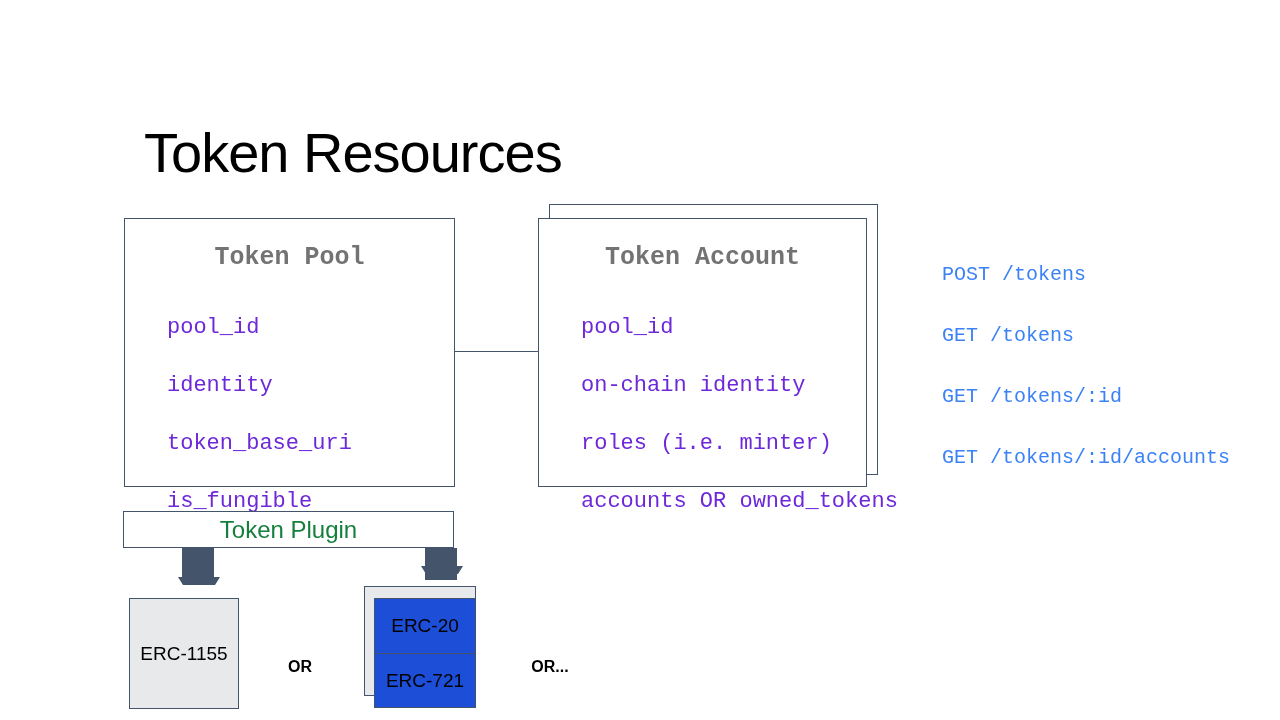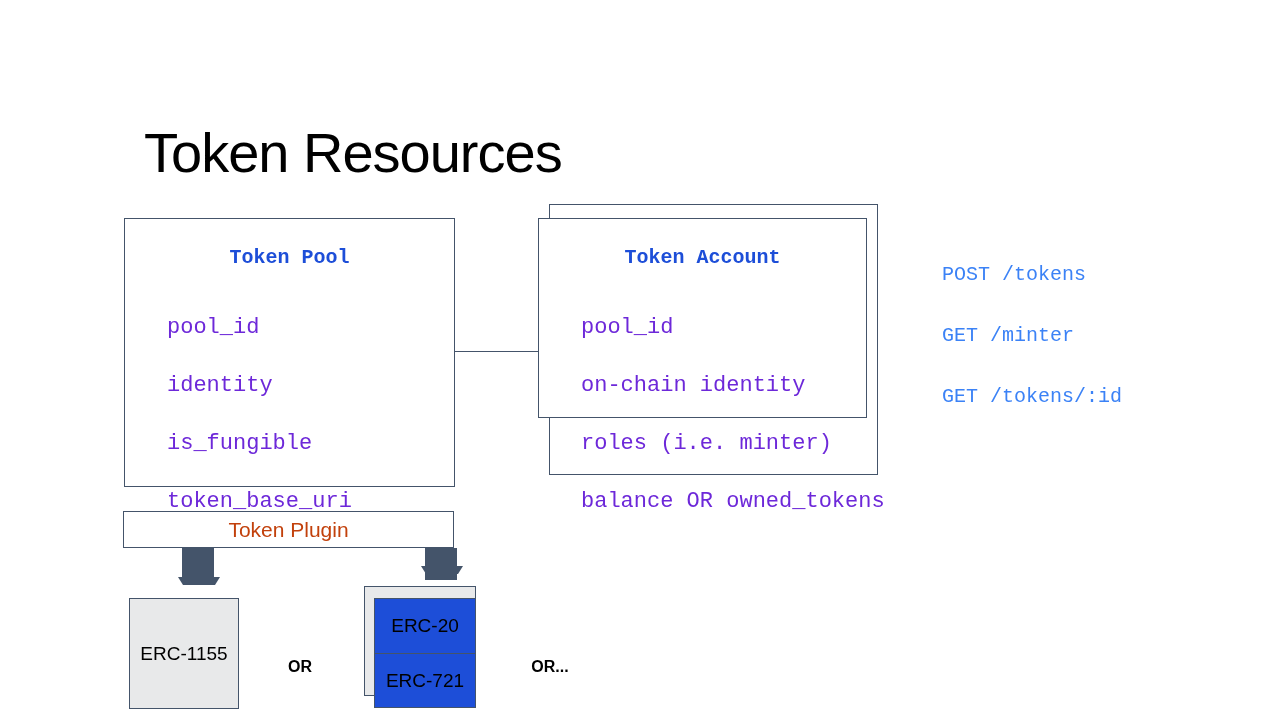--- a/index.html
+++ b/index.html
@@ -28,39 +28,39 @@
     border: 1.5px solid #44546a;
     background: #ffffff;
   }
   .entity-title {
     position: absolute;
     left: 0; right: 0;
     top: 8px;
     text-align: center;
     font-family: "Liberation Mono", monospace;
     font-weight: bold;
-    font-size: 20px;
+    font-size: 25px;
     line-height: 30px;
-    color: #1d4ed8;
+    color: #737373;
     white-space: nowrap;
   }
   .entity-fields {
     position: absolute;
     left: 10px; right: 6px;
     top: 64px;
     font-family: "Liberation Mono", monospace;
     font-size: 22px;
     line-height: 26px;
     color: #6d28d9;
     white-space: nowrap;
   }
 
   .pool-box  { left: 92px;  top: 186px; width: 331px; height: 269px; }
   .account-back  { left: 517px; top: 172px; width: 329px; height: 271px; }
-  .account-front { left: 506px; top: 186px; width: 329px; height: 200px; text-decoration: underline; }
+  .account-front { left: 506px; top: 186px; width: 329px; height: 269px; text-decoration: underline; }
 
   .connector {
     left: 423px; top: 319px;
     width: 83px; height: 0;
     border-top: 1.5px solid #44546a;
   }
 
   .api-list {
     left: 878px; top: 196px;
     font-family: Liberation Mono, monospace;
@@ -73,22 +73,22 @@
   .plugin-box {
     left: 91px; top: 479px;
     width: 331px; height: 37px;
     border: 1.5px solid #44546a;
     background: #ffffff;
     display: flex;
     align-items: center;
     justify-content: center;
   }
   .plugin-label {
-    font-size: 21px;
-    color: #c2410c;
+    font-size: 24px;
+    color: #15803d;
     white-space: nowrap;
   }
 
   .arrow-stem {
     width: 2px;
     background: #44546a;
   }
   .arrow-head {
     width: 0; height: 0;
     border-left: 5px solid transparent;
@@ -156,43 +156,44 @@
 
 <div class="slide">
 
   <div class="abs slide-title">Token Resources</div>
 
   <div class="abs entity-box pool-box">
     <div class="entity-title">Token Pool</div>
     <div class="entity-fields">
       <div>pool_id</div>
       <div>identity</div>
+      <div>token_base_uri</div>
       <div>is_fungible</div>
-      <div>token_base_uri</div>
     </div>
   </div>
 
   <div class="abs connector"></div>
 
   <div class="abs entity-box account-back"></div>
 
   <div class="abs entity-box account-front">
     <div class="entity-title">Token Account</div>
     <div class="entity-fields">
       <div>pool_id</div>
       <div>on-chain identity</div>
       <div>roles (i.e. minter)</div>
-      <div>balance OR owned_tokens</div>
+      <div>accounts OR owned_tokens</div>
     </div>
   </div>
 
   <div class="abs api-list">
     <div>POST /tokens</div>
-    <div>GET /minter</div>
+    <div>GET /tokens</div>
     <div>GET /tokens/:id</div>
+    <div>GET /tokens/:id/accounts</div>
   </div>
 
   <div class="abs plugin-box">
     <span class="plugin-label">Token Plugin</span>
   </div>
 
   <div class="abs arrow-stem stem-left"></div>
   <div class="abs arrow-head head-left"></div>
   <div class="abs arrow-stem stem-right"></div>
   <div class="abs arrow-head head-right"></div>

